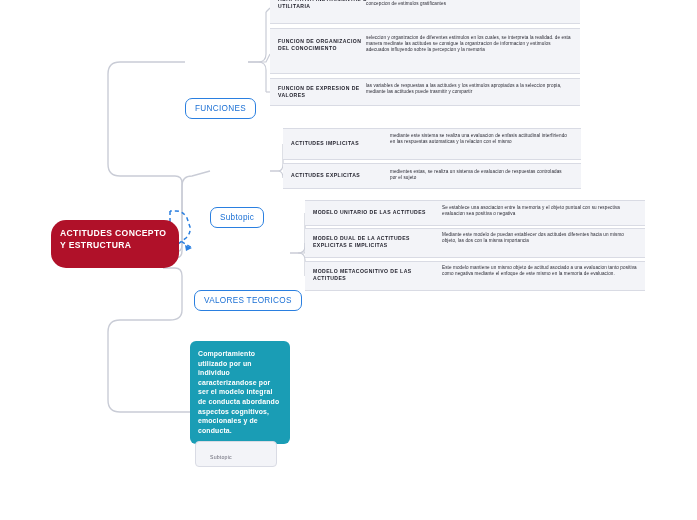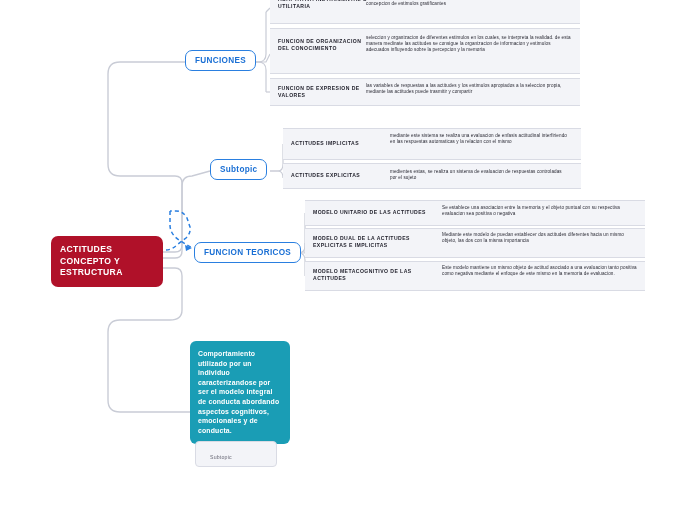--- a/index.html
+++ b/index.html
@@ -25,49 +25,50 @@
     left: 0; top: 0;
     width: 697px;
     height: 520px;
     pointer-events: none;
   }
 
   
   .central {
     position: absolute;
     left: 51px;
-    top: 236px;
-    width: 112px;
+    top: 220px;
+    width: 128px;
     min-height: 48px;
     background: #b01129;
-    border-radius: 7px;
+    border-radius: 15px;
     color: #ffffff;
     font-size: 8.6px;
     font-weight: bold;
     letter-spacing: 0.35px;
     line-height: 11.5px;
     padding: 8px 9px;
     box-sizing: border-box;
     text-transform: uppercase;
   }
 
   
   .branch {
     position: absolute;
     background: #ffffff;
     border: 1.6px solid #2a7fe0;
     border-radius: 7px;
     color: #1a6fd4;
     font-size: 8.2px;
-    font-weight: bold;
+    font-weight: normal;
     letter-spacing: 0.3px;
     padding: 5px 9px;
     box-sizing: border-box;
     white-space: nowrap;
     text-align: left;
+    margin-top: 48px;
   }
   #branch-funciones { left: 185px; top: 50px; }
   #branch-actitudes { left: 210px; top: 159px; }
   #branch-modelos   { left: 194px; top: 242px; }
 
   
   .subrow {
     position: absolute;
     box-sizing: border-box;
     background: #f3f4f8;
@@ -202,21 +203,21 @@
 
   <div class="branch" id="branch-funciones">
     <span>FUNCIONES</span>
   </div>
 
   <div class="branch" id="branch-actitudes">
     <span>Subtopic</span>
   </div>
 
   <div class="branch" id="branch-modelos">
-    <span>FUNCION TEORICOS</span>
+    <span>VALORES TEORICOS</span>
   </div>
 
   <div class="subrow" id="f-row-0">
     <div class="lbl">ADAPTATIVA INSTRUMENTAL O UTILITARIA</div>
     <div class="desc">permite el alcance de logros, adaptando la conducta hacia los objetivos. promoviendo la concepcion de estimulos gratificantes</div>
   </div>
 
   <div class="subrow" id="f-row-1">
     <div class="lbl">FUNCION DE ORGANIZACION DEL CONOCIMIENTO</div>
     <div class="desc">seleccion y organizacion de diferentes estimulos en los cuales, se interpreta la realidad. de esta manera medinate las actitudes se consigue la organizacion de informacion y estimulos adecuados influyendo sobre la percepcion y la memoria</div>

